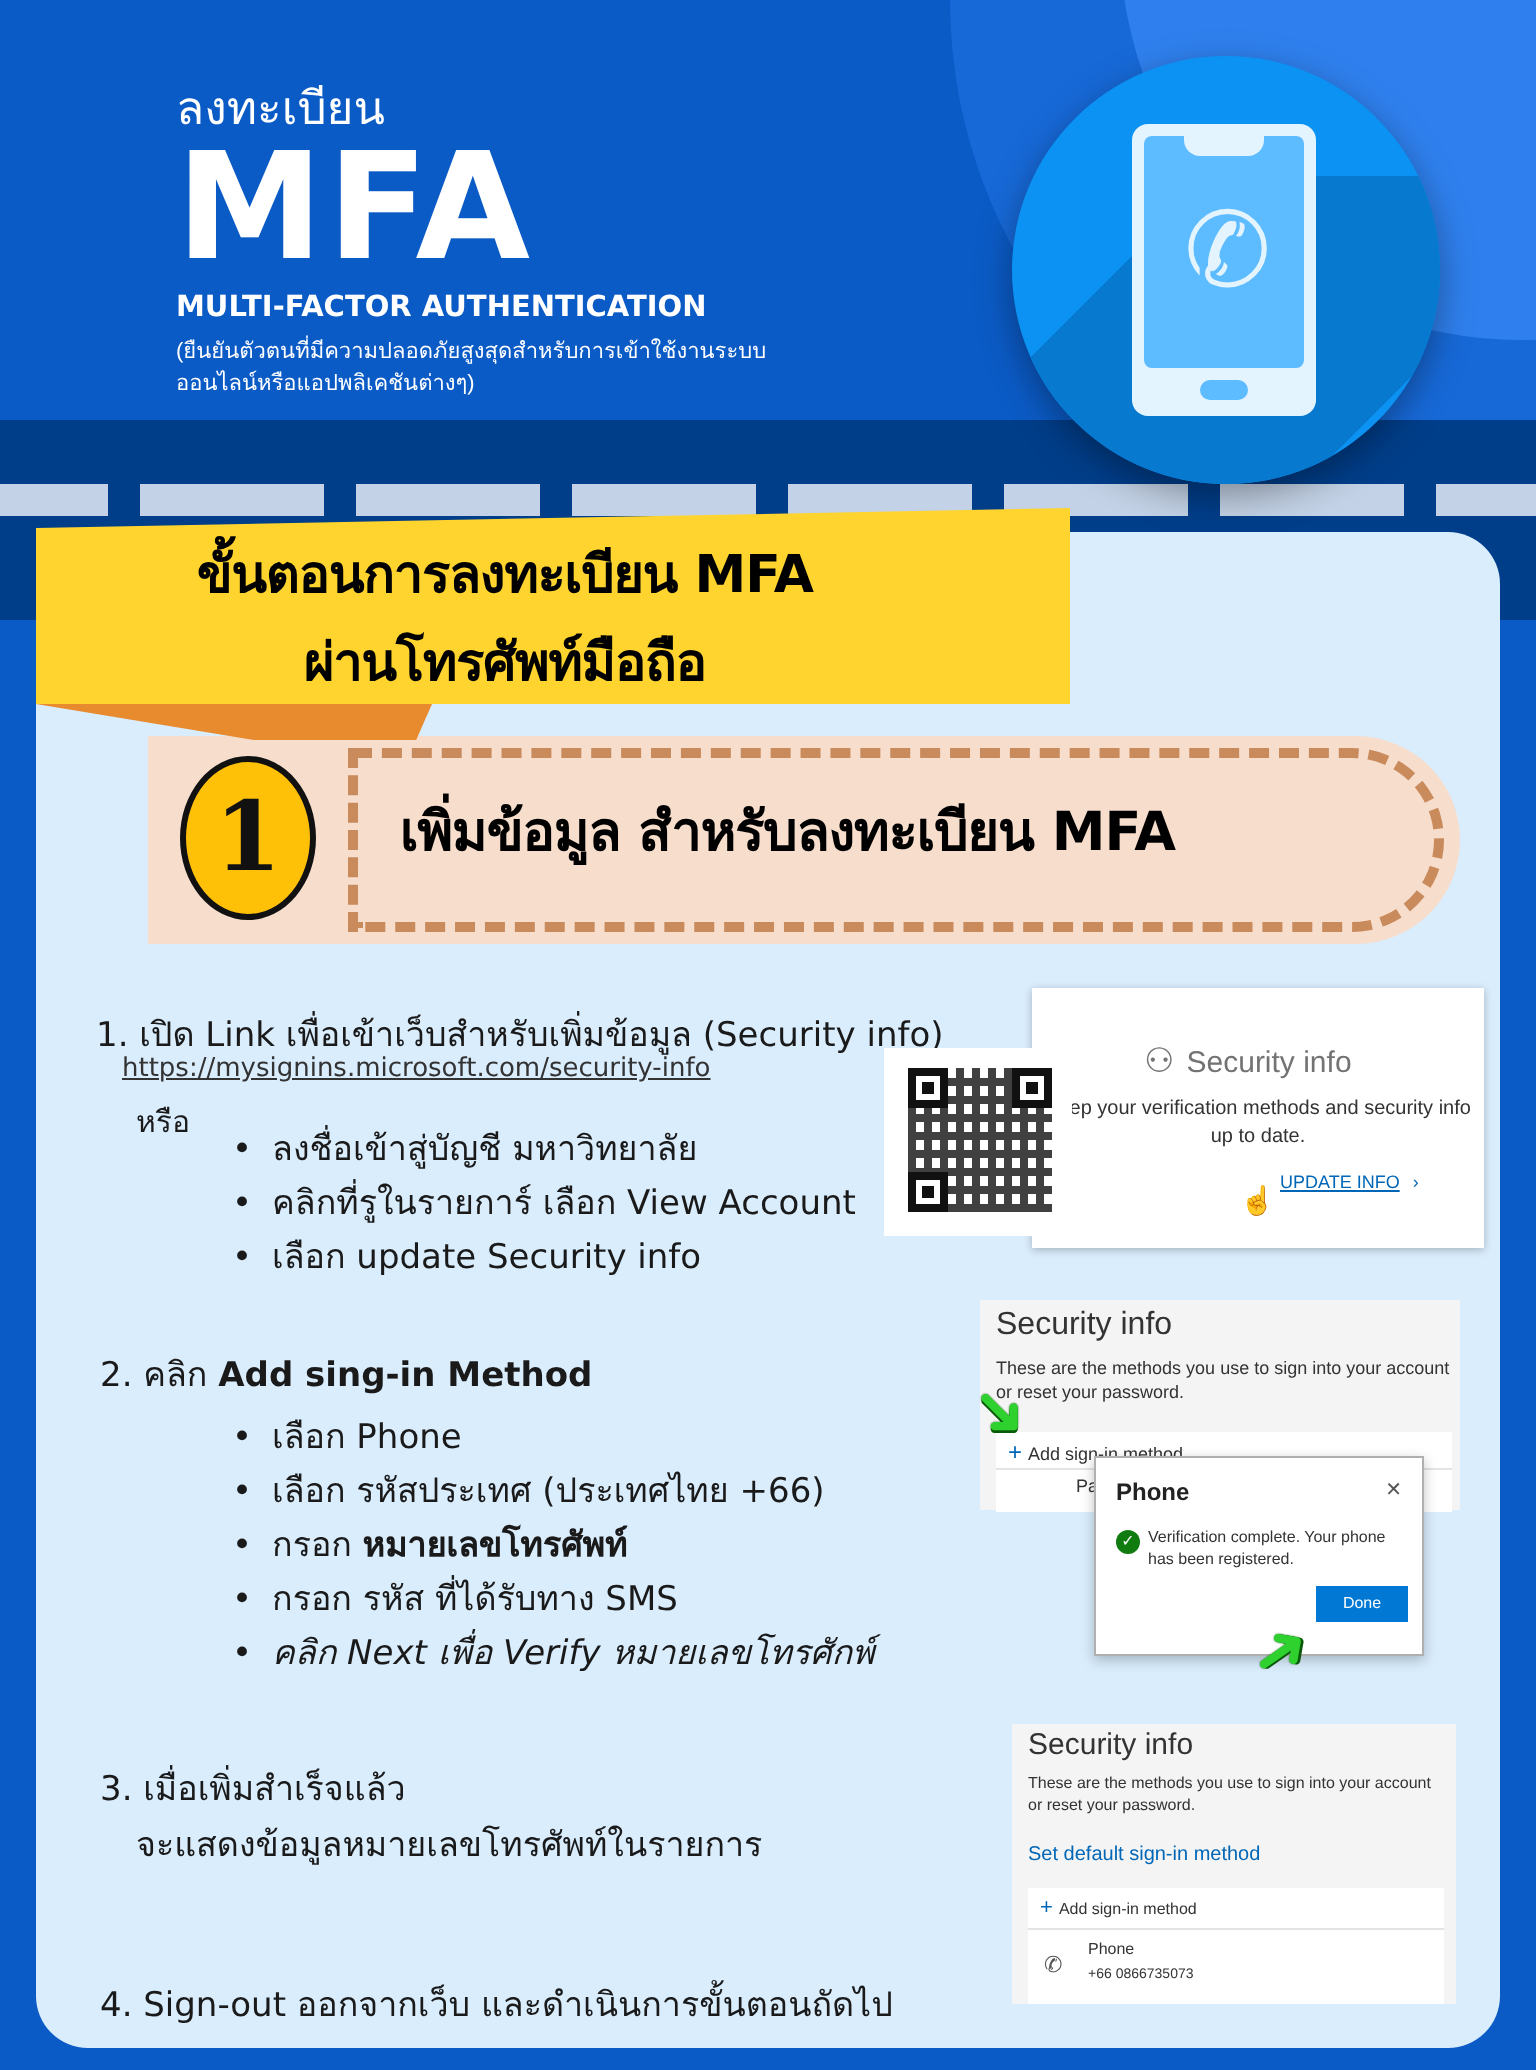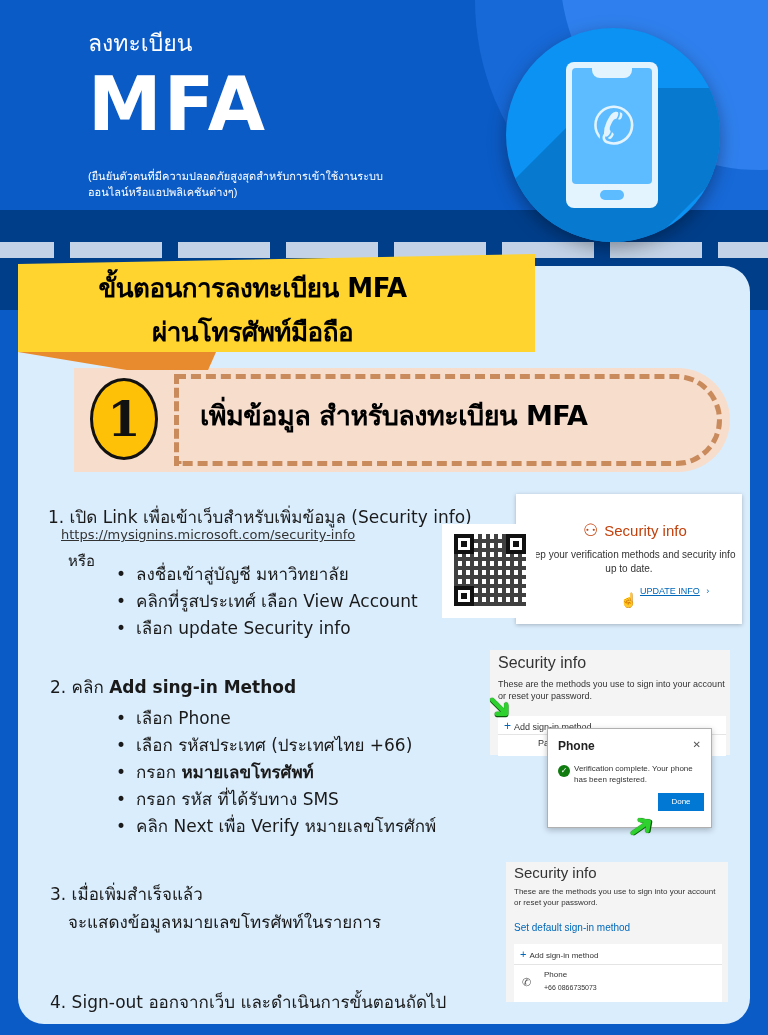--- a/index.html
+++ b/index.html
@@ -6,21 +6,21 @@
   html, body { width: 768px; height: 1035px; overflow: hidden; }
   body {
     position: relative;
     font-family: "DejaVu Sans", sans-serif;
     background: #0b5bc6;
   }
   
   .header { position: absolute; left: 0; top: 0; width: 768px; height: 210px; background: #0b5bc6; overflow: hidden; }
   .hdr-arc1 { position: absolute; left: 475px; top: -260px; width: 520px; height: 520px; border-radius: 50%; background: #1769d8; }
   .hdr-arc2 { position: absolute; left: 560px; top: -230px; width: 400px; height: 400px; border-radius: 50%; background: #2f80ee; }
-  .sub-title { position: absolute; left: 88px; top: 25px; color: #fff; font-size: 23px; font-family: "Liberation Sans", sans-serif; }
+  .sub-title { position: absolute; left: 88px; top: 36px; color: #fff; font-size: 23px; font-family: "Liberation Sans", sans-serif; }
   .big-title { position: absolute; left: 88px; top: 66px; color: #fff; font-size: 74px; font-weight: 900; font-family: "DejaVu Sans", sans-serif; letter-spacing: 2px; line-height: 76px; }
   .tagline { position: absolute; left: 88px; top: 146px; color: #fff; font-size: 14.5px; font-weight: bold; font-family: "DejaVu Sans", sans-serif; }
   .tag-desc { position: absolute; left: 88px; top: 168px; color: #fff; font-size: 11px; line-height: 16px; width: 320px; font-family: "Liberation Sans", sans-serif; }
 
   .band { position: absolute; left: 0; top: 210px; width: 768px; height: 100px; background: #003e8a; }
   .tiles { position: absolute; left: 0; top: 242px; width: 768px; height: 16px; }
   .tile { position: absolute; top: 0; height: 16px; background: #c3d2e6; }
 
   .phone-circle { position: absolute; left: 506px; top: 28px; width: 214px; height: 214px; border-radius: 50%; background: #0b92f2; overflow: hidden; box-shadow: 0 6px 18px rgba(0,0,0,0.35); }
   .phone-shadow { position: absolute; left: 100px; top: 60px; width: 200px; height: 240px; background: #0779cf; transform: skewX(-45deg); transform-origin: top left; }
@@ -67,20 +67,21 @@
   .shot3 { position: absolute; left: 506px; top: 862px; width: 222px; height: 140px; background: #f4f4f4; z-index: 2; font-family: "Liberation Sans", sans-serif; }
 </style>
 </head>
 <body>
 
 <div class="header">
   <div class="hdr-arc1"></div>
   <div class="hdr-arc2"></div>
   <div class="sub-title">ลงทะเบียน</div>
   <div class="big-title">MFA</div>
+  <div class="tagline">MULTI-FACTOR AUTHENTICATION</div>
   <div class="tag-desc">(ยืนยันตัวตนที่มีความปลอดภัยสูงสุดสำหรับการเข้าใช้งานระบบออนไลน์หรือแอปพลิเคชันต่างๆ)</div>
 </div>
 <div class="band"></div>
 <div class="tiles">
   <div class="tile" style="left:0;width:54px"></div>
   <div class="tile" style="left:70px;width:92px"></div>
   <div class="tile" style="left:178px;width:92px"></div>
   <div class="tile" style="left:286px;width:92px"></div>
   <div class="tile" style="left:394px;width:92px"></div>
   <div class="tile" style="left:502px;width:92px"></div>
@@ -110,25 +111,25 @@
 
 <div class="step-box"></div>
 <div class="step-dash"></div>
 <div class="step-num">1</div>
 <div class="step-title">เพิ่มข้อมูล สำหรับลงทะเบียน MFA</div>
 
 <div class="txt" style="left:48px;top:503px;">1. เปิด Link เพื่อเข้าเว็บสำหรับเพิ่มข้อมูล (Security info)</div>
 <a class="link">https://mysignins.microsoft.com/security-info</a>
 <div class="txt" style="left:68px;top:549px;font-size:15px;">หรือ</div>
 <div class="bul" style="left:116px;top:560px;text-align:center;">ลงชื่อเข้าสู่บัญชี มหาวิทยาลัย</div>
-<div class="bul" style="left:116px;top:587px;">คลิกที่รูสประเทศ์ เลือก View Account</div>
+<div class="bul" style="left:116px;top:587px;">คลิกที่รูในรายการ์ เลือก View Account</div>
 <div class="bul" style="left:116px;top:614px;">เลือก update Security info</div>
 
 <div class="shot1">
-  <div style="position:absolute;left:56px;top:26px;font-size:15px;color:#c2410c;margin-left:11px;">
+  <div style="position:absolute;left:56px;top:26px;font-size:15px;color:#737373;">
     <span style="font-size:17px;margin-right:6px;">⚇</span><span>Security info</span>
   </div>
   <div style="position:absolute;left:6px;top:54px;width:214px;text-align:center;font-size:10px;color:#333;line-height:14px;">Keep your verification methods and security info up to date.</div>
   <div style="position:absolute;left:78px;top:92px;font-size:9px;color:#0067b8;margin-left:46px;">
     <span style="text-decoration:underline;">UPDATE INFO</span>
     <span style="margin-left:4px;">›</span>
   </div>
   <div style="position:absolute;left:104px;top:98px;font-size:14px;color:#555;">☝</div>
 </div>
 <div class="qr-wrap">
@@ -138,21 +139,21 @@
   <div class="qr-finder" style="left:12px;top:62px;"></div>
 </div>
 
 <div class="txt" style="left:50px;top:673px;">
   <span>2. คลิก </span><b>Add sing-in Method</b>
 </div>
 <div class="bul" style="left:116px;top:704px;">เลือก Phone</div>
 <div class="bul" style="left:116px;top:731px;">เลือก รหัสประเทศ (ประเทศไทย +66)</div>
 <div class="bul" style="left:116px;top:758px;"><span>กรอก </span><b>หมายเลขโทรศัพท์</b></div>
 <div class="bul" style="left:116px;top:785px;">กรอก รหัส ที่ได้รับทาง SMS</div>
-<div class="bul" style="left:116px;top:812px;">คลิก Next เพื่อ Verify หมายเลขโทรศักพ์</div>
+<div class="bul" style="left:116px;top:812px;font-style:italic;">คลิก Next เพื่อ Verify หมายเลขโทรศักพ์</div>
 
 <div class="shot2">
   <div style="position:absolute;left:8px;top:4px;font-size:16px;color:#333;">Security info</div>
   <div style="position:absolute;left:8px;top:28px;width:228px;font-size:9px;color:#333;line-height:12px;">These are the methods you use to sign into your account or reset your password.</div>
   <div style="position:absolute;left:8px;top:66px;width:228px;height:40px;background:#fff;">
     <div style="position:absolute;left:6px;top:3px;font-size:9px;color:#333;">
       <span style="color:#0067b8;font-size:12px;margin-right:3px;">+</span><span>Add sign-in method</span>
     </div>
     <div style="position:absolute;left:0;top:18px;width:228px;border-top:1px solid #e4e4e4;"></div>
     <div style="position:absolute;left:40px;top:22px;font-size:9px;color:#333;">Pass</div>

